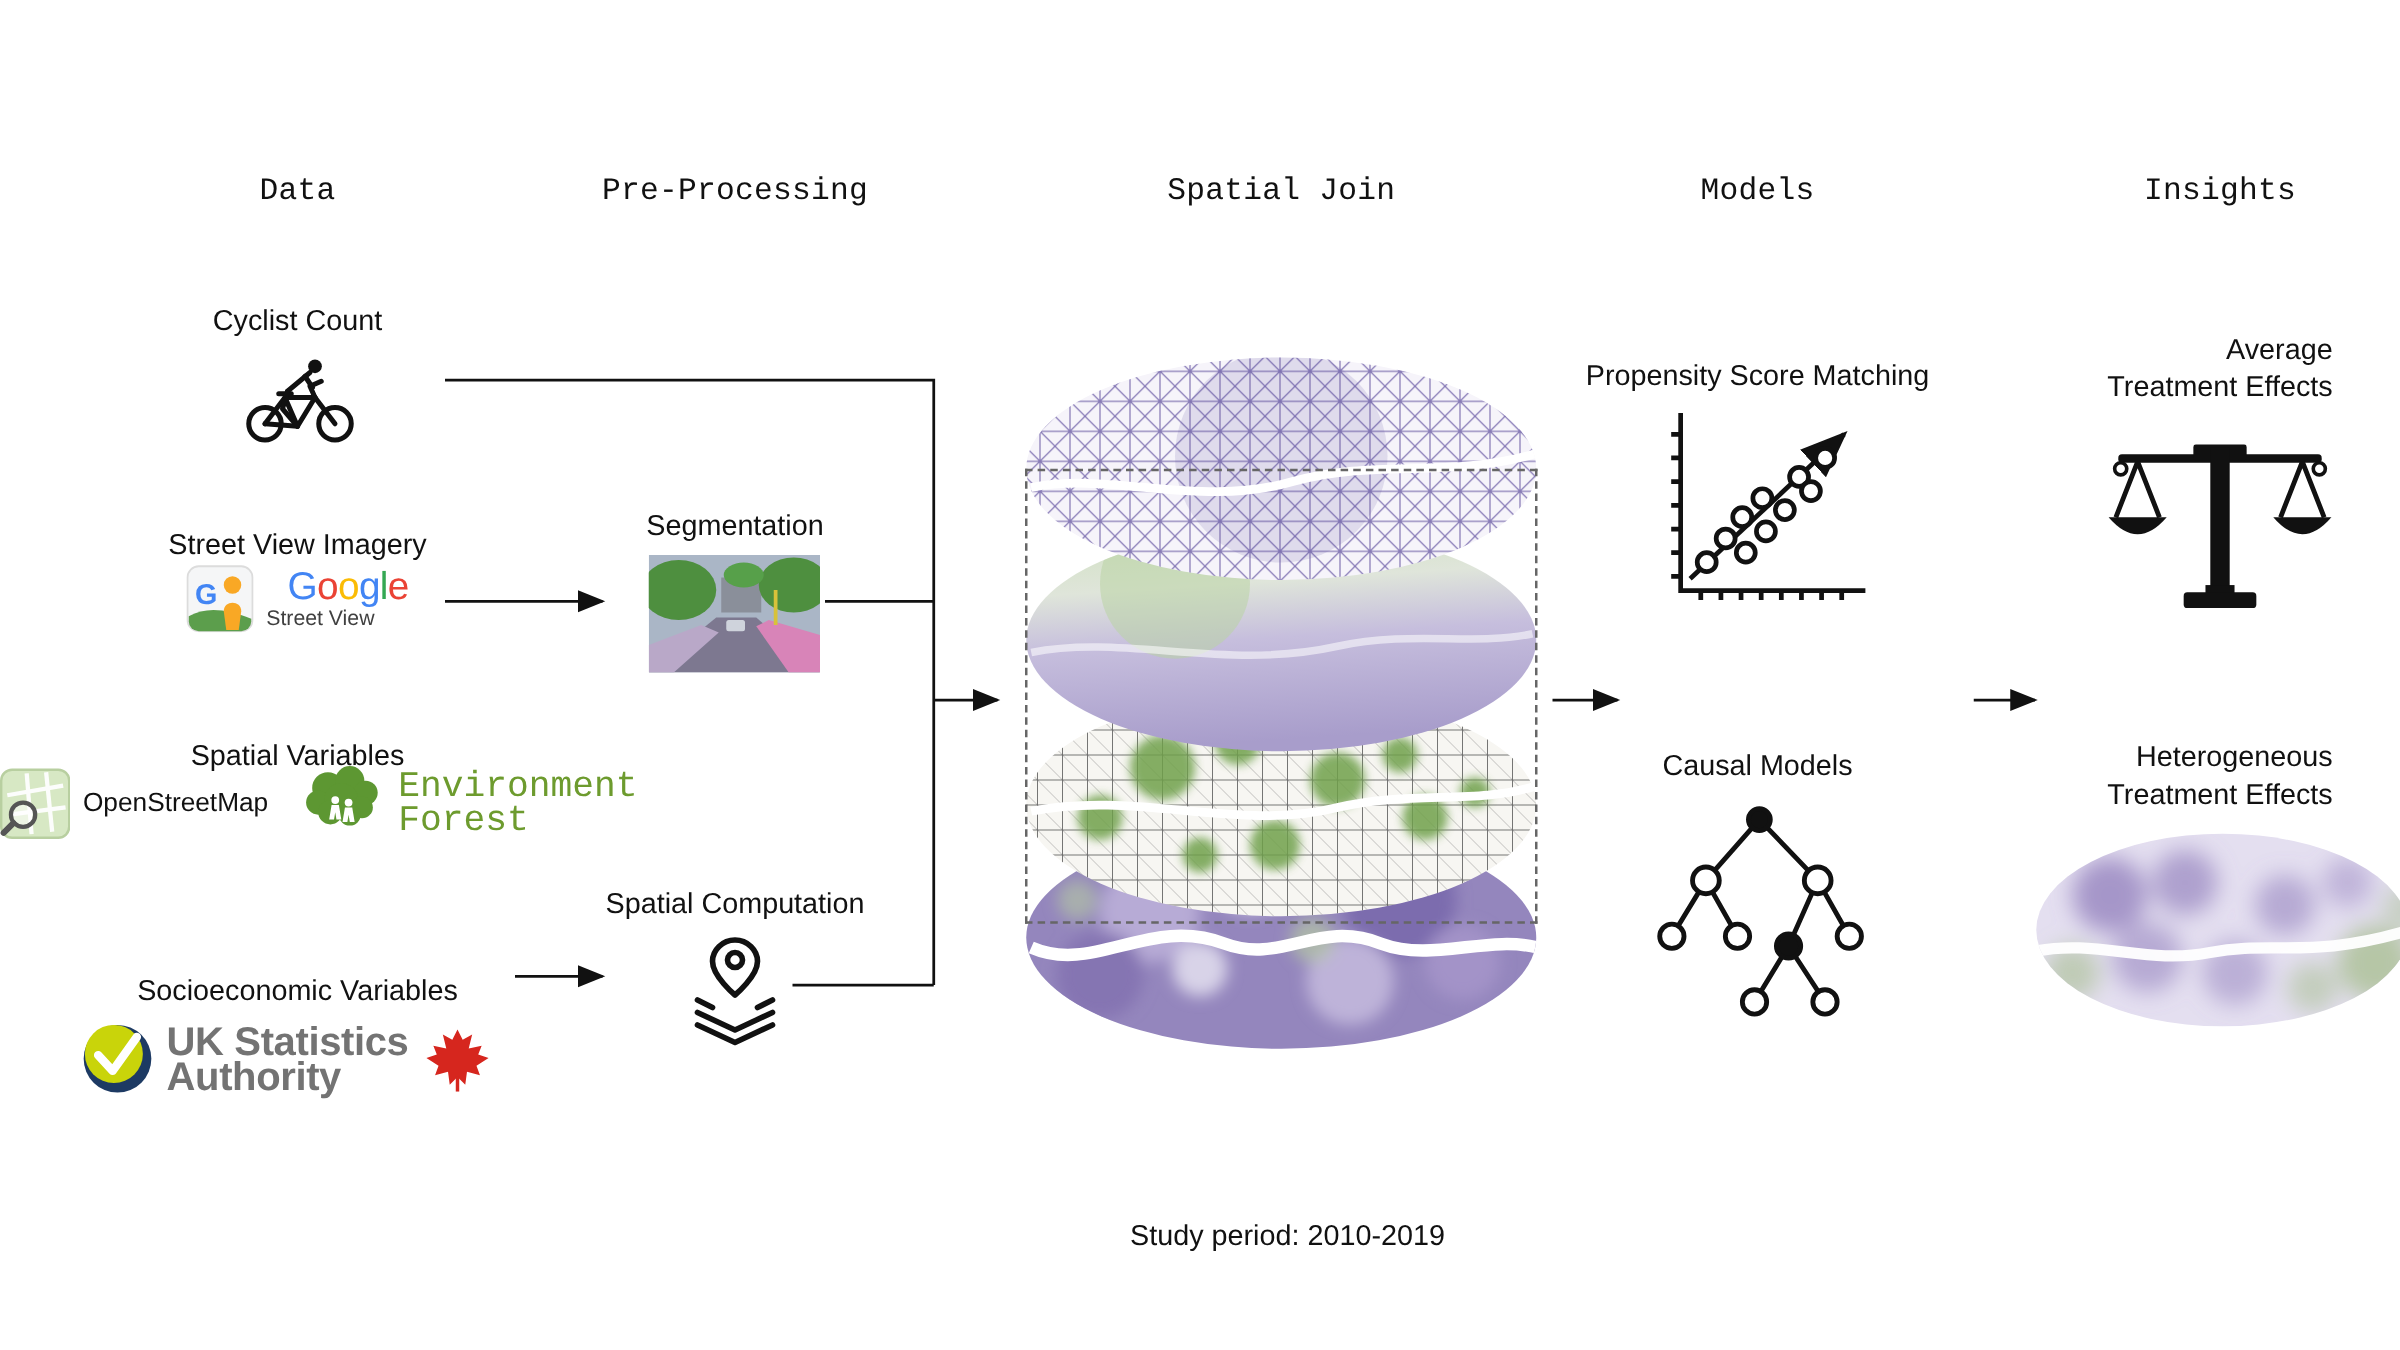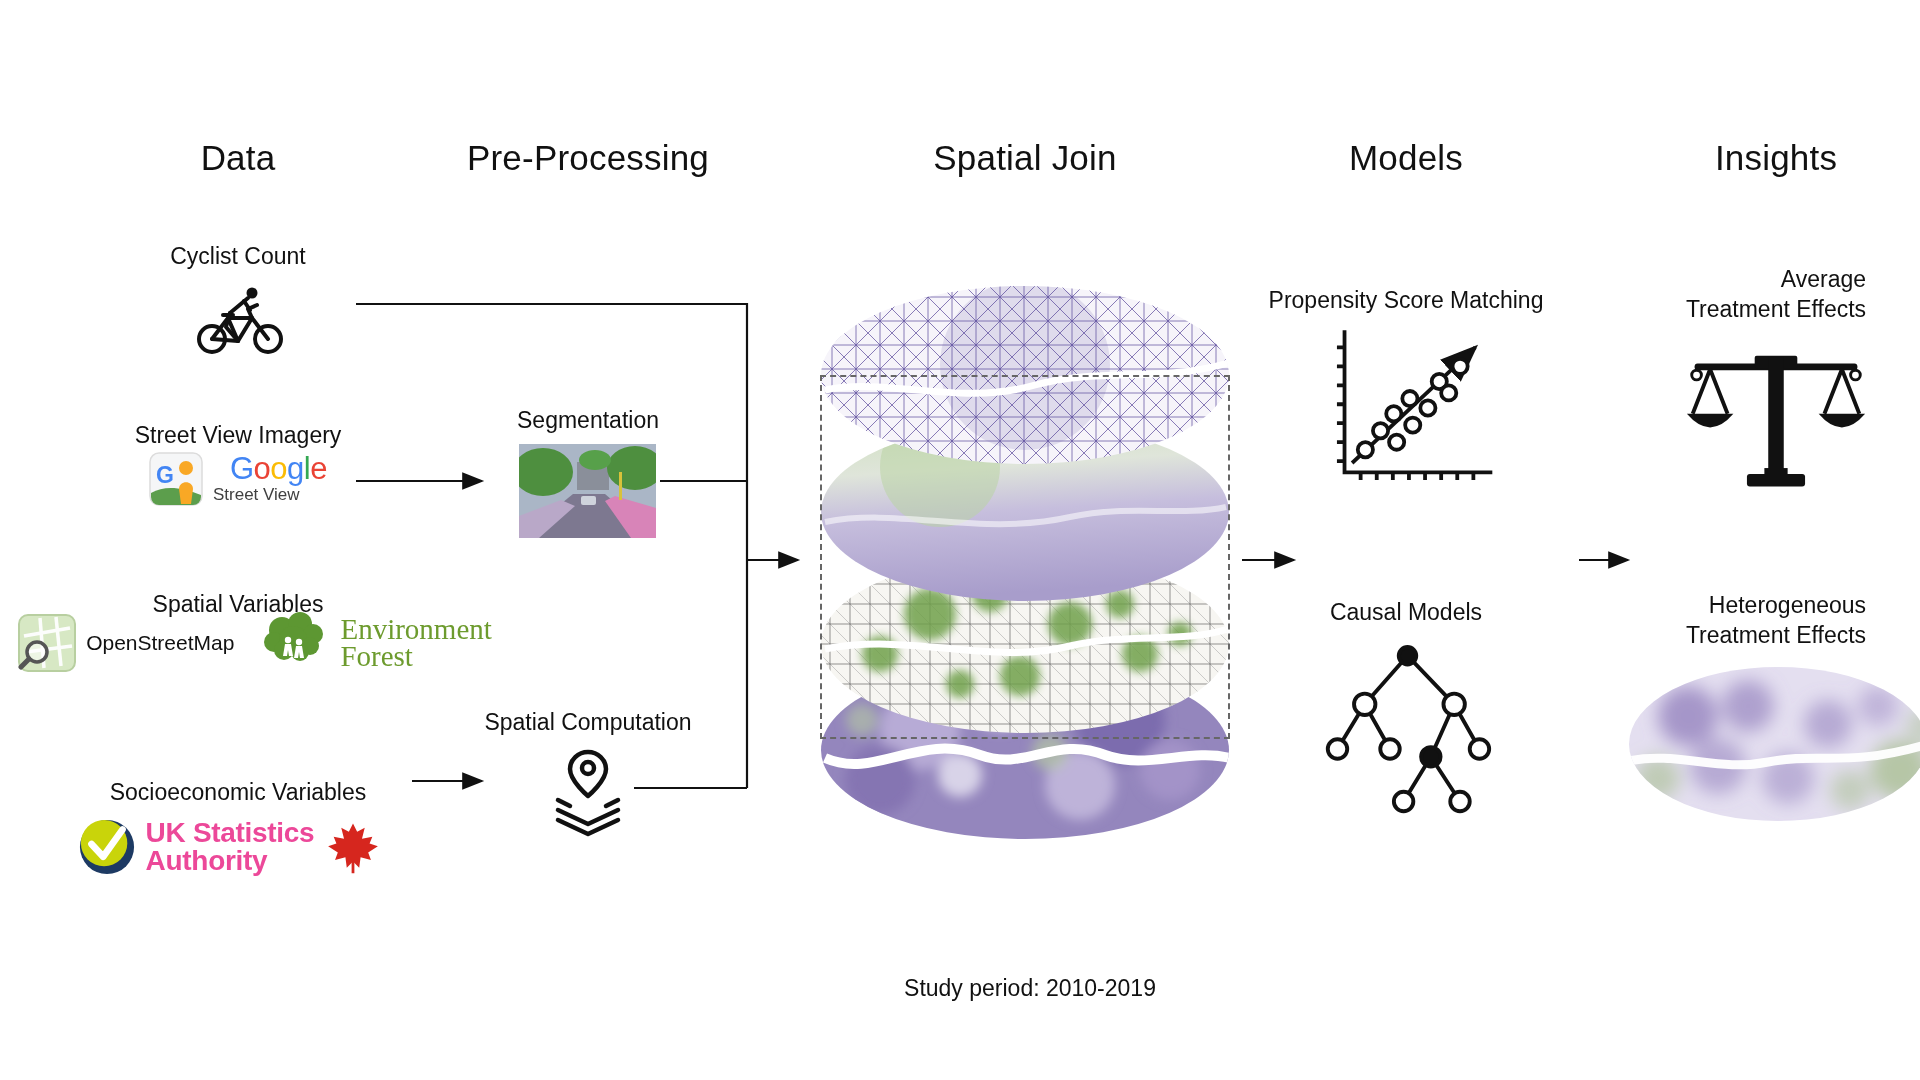--- a/index.html
+++ b/index.html
@@ -3,30 +3,30 @@
 <meta charset="utf-8">
 <style>
   html,body{margin:0;padding:0;}
   body{
     width:1920px;height:1080px;position:relative;overflow:hidden;
     background:#ffffff;color:#111;
     font-family:"Liberation Sans", sans-serif;
   }
   .abs{position:absolute;}
   .cx{transform:translateX(-50%);}
-  .header{font-size:35px;font-weight:500;letter-spacing:.2px;white-space:nowrap;}
+  .header{font-size:25px;font-weight:500;letter-spacing:.2px;white-space:nowrap;font-family:Liberation Mono, monospace;}
   .label{font-size:23px;white-space:nowrap;}
   .label2{font-size:23px;text-align:right;line-height:30px;white-space:nowrap;}
   .row{display:flex;align-items:center;justify-content:center;gap:10px;}
   .google-word{font-size:31px;font-weight:500;letter-spacing:-.5px;line-height:30px;white-space:nowrap;margin-left:17px;}
   .c0,.c3{color:#4285F4}.c1,.c5{color:#EA4335}.c2{color:#FBBC05}.c4{color:#34A853}
   .gsv-sub{font-size:17px;color:#404040;margin-top:1px;}
   .osm-label{font-size:21px;white-space:nowrap;}
-  .ea-text{font-family:Liberation Serif, serif;color:#6d9b2e;font-size:29px;line-height:27px;white-space:nowrap;}
-  .uksa-text{color:#ec4899;font-weight:bold;font-size:28px;line-height:28px;letter-spacing:-.3px;white-space:nowrap;}
+  .ea-text{font-family:Liberation Mono, monospace;color:#6d9b2e;font-size:29px;line-height:27px;white-space:nowrap;}
+  .uksa-text{color:#737373;font-weight:bold;font-size:32px;line-height:28px;letter-spacing:-.3px;white-space:nowrap;}
   .dashed-box{border:2px dashed #666;box-sizing:border-box;}
 </style>
 </head>
 <body>
 
 <svg class="abs" style="left:0;top:0;pointer-events:none" width="1920" height="1080">
   <defs>
     <marker id="ah" markerWidth="11" markerHeight="9" refX="9" refY="4" orient="auto">
       <path d="M0,0 L10,4 L0,8 Z" fill="#111"></path>
     </marker>

